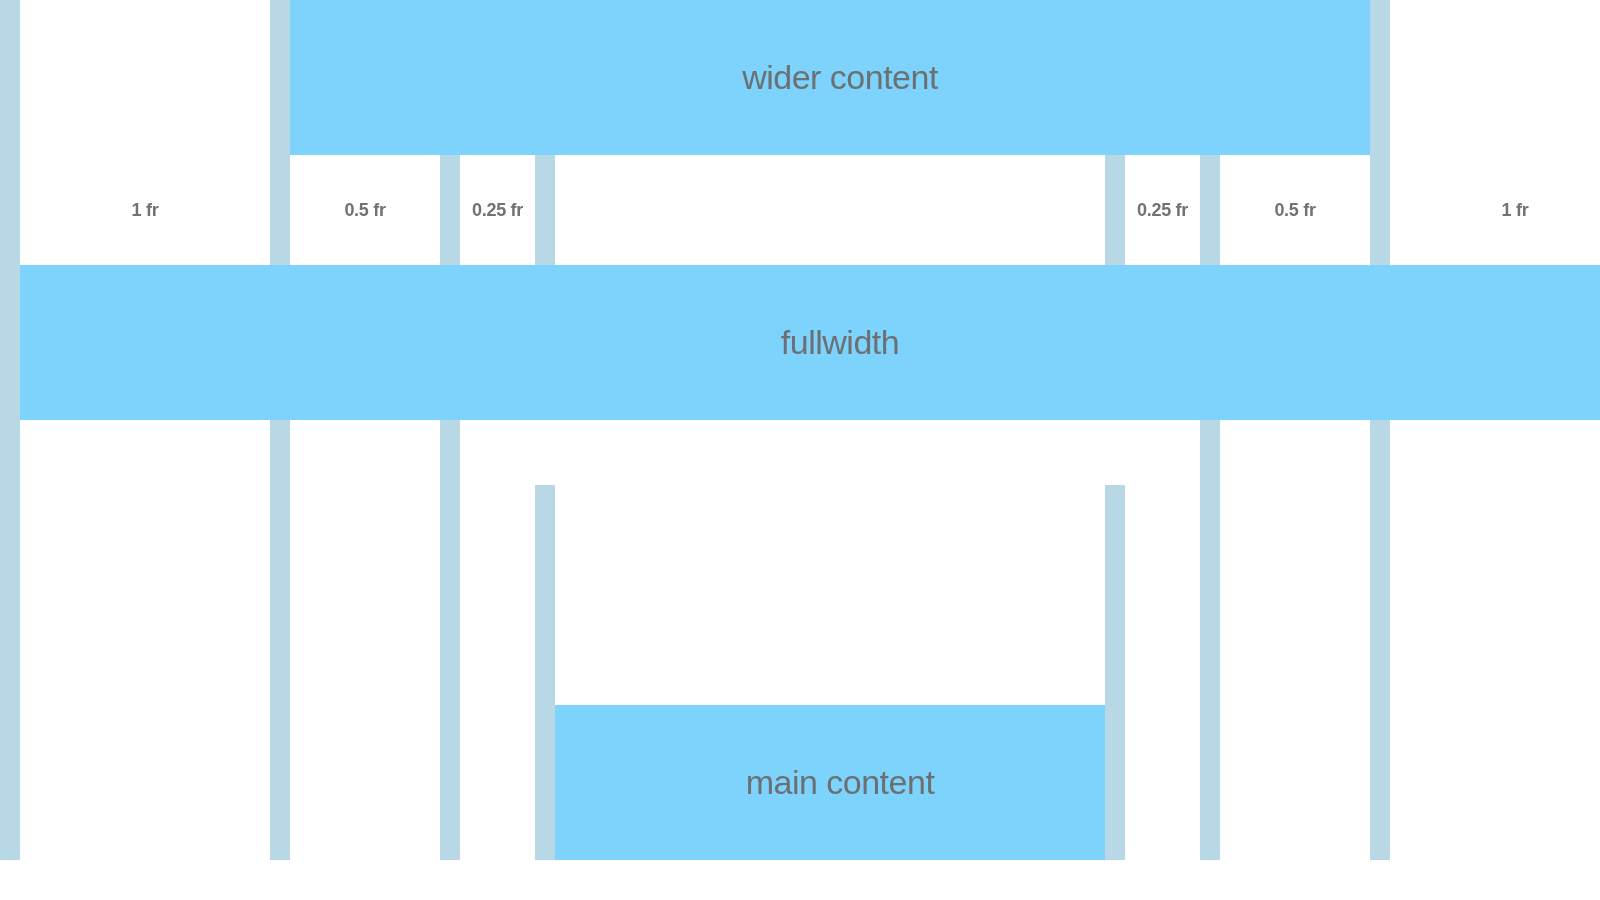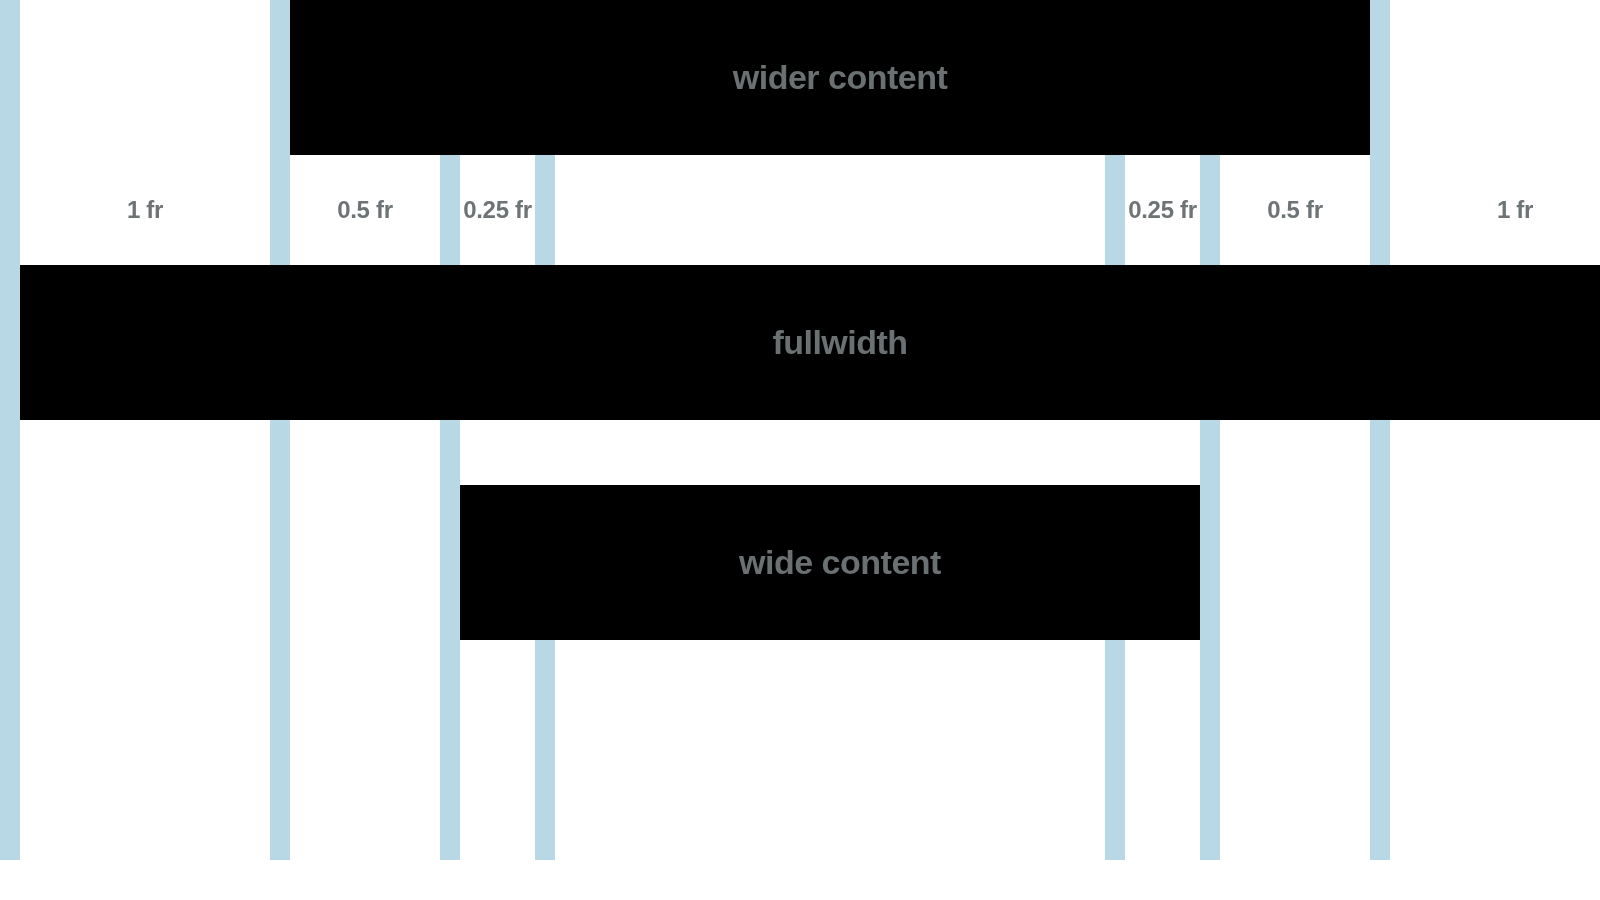--- a/index.html
+++ b/index.html
@@ -45,37 +45,37 @@
   }
   .g1  { grid-column: 1; }
   .g2  { grid-column: 3; }
   .g3  { grid-column: 5; }
   .g4  { grid-column: 7; }
   .g5  { grid-column: 9; }
   .g6  { grid-column: 11; }
   .g7  { grid-column: 13; }
 
   .band {
-    background: #000000;
+    background: #7dd3fc;
     display: flex;
     align-items: center;
     justify-content: center;
     color: #6b7073;
-    font-weight: 700;
+    font-weight: 400;
     letter-spacing: -0.5px;
     padding-left: 20px;
   }
   .big-label { font-size: 34px; }
   .col-label {
     display: flex;
     align-items: center;
     justify-content: center;
     color: #6e7376;
     font-weight: 700;
-    font-size: 24px;
+    font-size: 18px;
     background: #ffffff;
     letter-spacing: -0.3px;
   }
 
   
   .r1 { grid-row: 1; grid-column: 4 / 13; }
 
   
   .c1l { grid-row:2; grid-column:2; }
   .c2l { grid-row:2; grid-column:4; }
@@ -119,18 +119,18 @@
   <div class="col-label c2l">0.5 fr</div>
   <div class="col-label c3l">0.25 fr</div>
   <div class="col-label c5l">0.25 fr</div>
   <div class="col-label c6l">0.5 fr</div>
   <div class="col-label c7l">1 fr</div>
 
   <div class="band big-label r3">fullwidth</div>
 
   <div class="r4"></div>
 
-  <div class="band big-label r5">wide content</div>
 
   <div class="r6"></div>
 
+  <div class="band big-label r7">main content</div>
 
 </div>
 
 </body></html>

